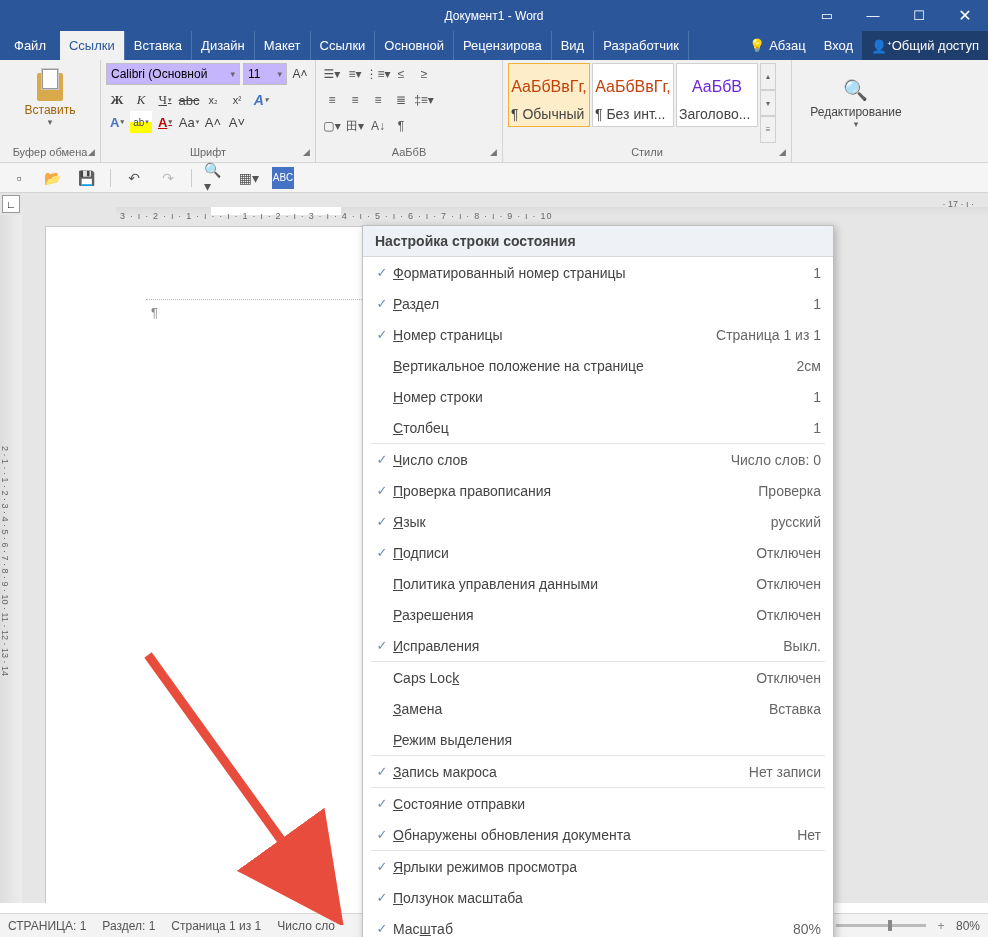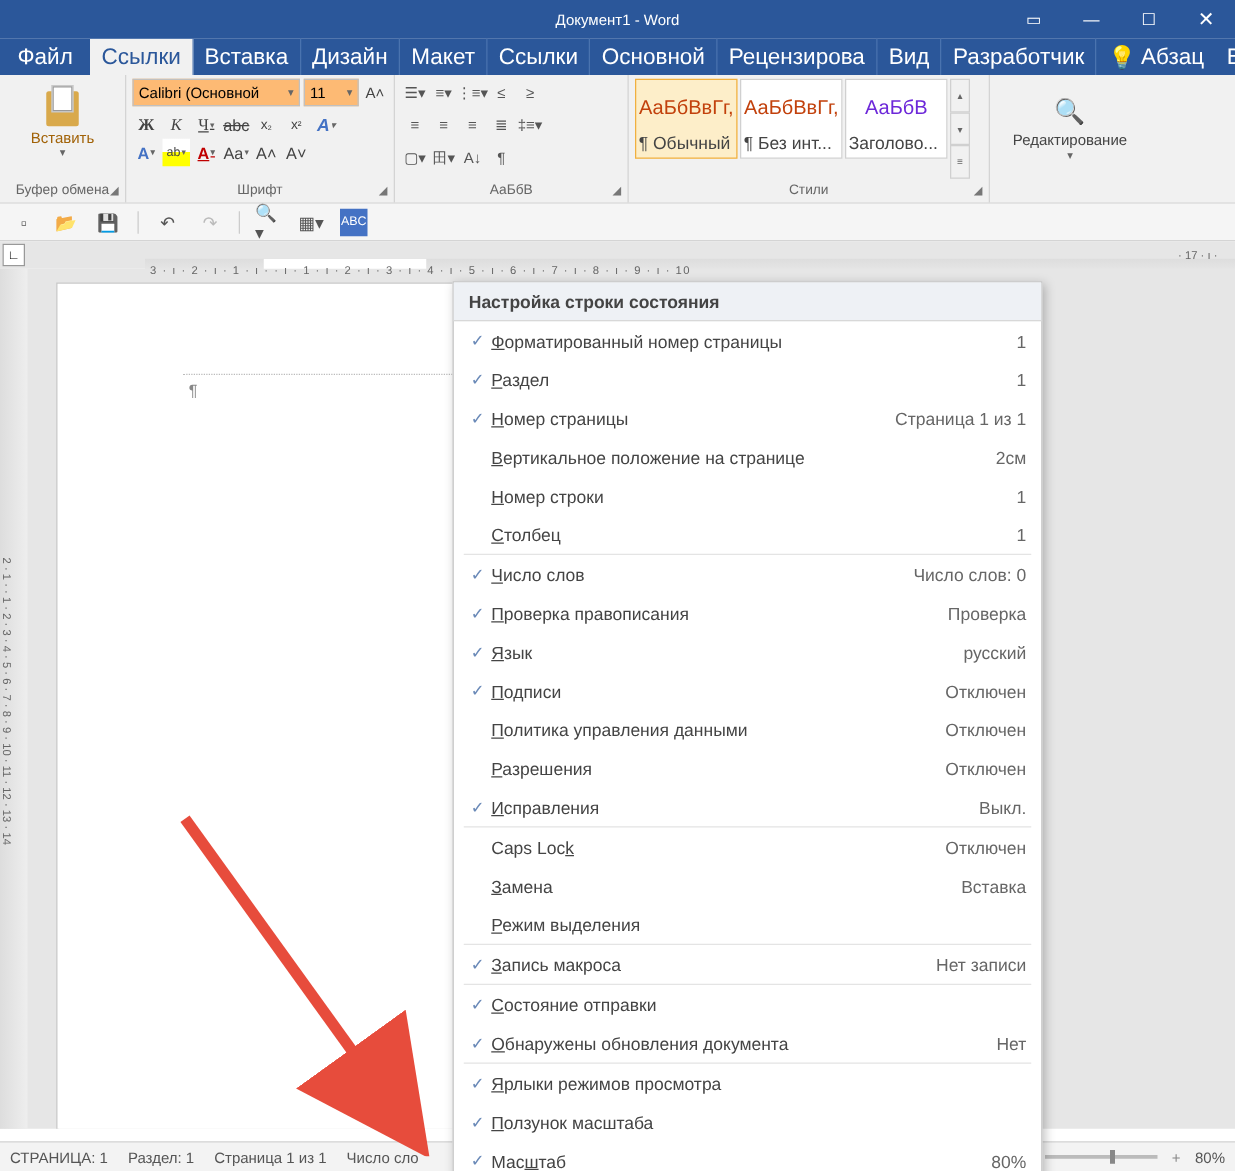--- a/index.html
+++ b/index.html
@@ -8,21 +8,21 @@
 
 .titlebar { height: 31px; background: #2b579a; display: flex; align-items: center; color: #fff; font-size: 12px; position: relative; }
 .titlebar .title { position: absolute; left: 50%; transform: translateX(-50%); }
 .titlebar .ctrls { margin-left: auto; display: flex; height: 100%; }
 .titlebar .ctrls div { width: 46px; display: flex; align-items: center; justify-content: center; font-size: 13px; }
 .titlebar .ctrls .close { font-size: 16px; }
 .titlebar .rib-opts { width: 46px; display:flex; align-items:center; justify-content:center; }
 .titlebar .left-pad { width: 8px; }
 
 
-.tabstrip { height: 29px; background: #2b579a; display: flex; align-items: stretch; color: #fff; font-size: 18px; }
+.tabstrip { height: 29px; background: #2b579a; display: flex; align-items: stretch; color: #fff; font-size: 13px; }
 .tabstrip .tab { padding: 0 9px; display: flex; align-items: center; border-right: 1px solid #4a73af; cursor: pointer; }
 .tabstrip .tab.file { padding: 0 14px; border-right: none; }
 .tabstrip .tab.active { background: #f1f1f1; color: #2b579a; font-weight: 400; }
 .tabstrip .right { margin-left: auto; display: flex; align-items: stretch; }
 .tabstrip .right .tab { border: none; }
 .tabstrip .right .share { background: #1e3e6e; }
 .tabstrip .bulb { color: #ffd966; margin-right: 4px; }
 
 
 .ribbon { height: 103px; background: #f1f1f1; display: flex; border-bottom: 1px solid #d4d4d4; }
@@ -32,21 +32,21 @@
 .group .label .dlg { position: absolute; right: 0; color: #777; font-size: 9px; }
 
 .clip-body { display: flex; flex-direction: column; align-items: center; width: 90px; }
 .paste-ico { width: 34px; height: 36px; margin: 4px auto 0; position: relative; }
 .paste-ico .board { position: absolute; left: 4px; top: 6px; width: 26px; height: 28px; background: #d9a94b; border-radius: 2px; }
 .paste-ico .page { position: absolute; left: 9px; top: 2px; width: 16px; height: 20px; background: #fff; border: 1px solid #999; }
 .paste-lbl { font-size: 12px; color: #a16207; }
 
 .font-body { width: 204px; }
 .font-row1 { display: flex; gap: 3px; margin-bottom: 4px; }
-.font-sel { height: 22px; border: 1px solid #c0c0c0; background: #fdba74; font-size: 12px; padding: 0 4px; display: flex; align-items: center; flex: 1; position: relative; }
+.font-sel { height: 22px; border: 1px solid #c0c0c0; background: #c4b5fd; font-size: 12px; padding: 0 4px; display: flex; align-items: center; flex: 1; position: relative; }
 .font-sel .dd { margin-left: auto; color: #666; font-size: 9px; }
 .size-sel { width: 44px; flex: none; }
 .inc-dec { width: 20px; height: 22px; border: 1px solid transparent; display: flex; align-items: center; justify-content: center; font-size: 12px; color: #444; }
 
 .btn-row { display: flex; gap: 2px; }
 .rbtn { width: 22px; height: 22px; display: flex; align-items: center; justify-content: center; font-size: 13px; color: #444; position: relative; }
 .rbtn .dd { font-size: 7px; margin-left: 1px; color: #666; }
 .rbtn.bold { font-weight: bold; font-family: "Times New Roman"; }
 .rbtn.italic { font-style: italic; font-family: "Times New Roman"; }
 .rbtn.under { text-decoration: underline; font-family: "Times New Roman"; }

